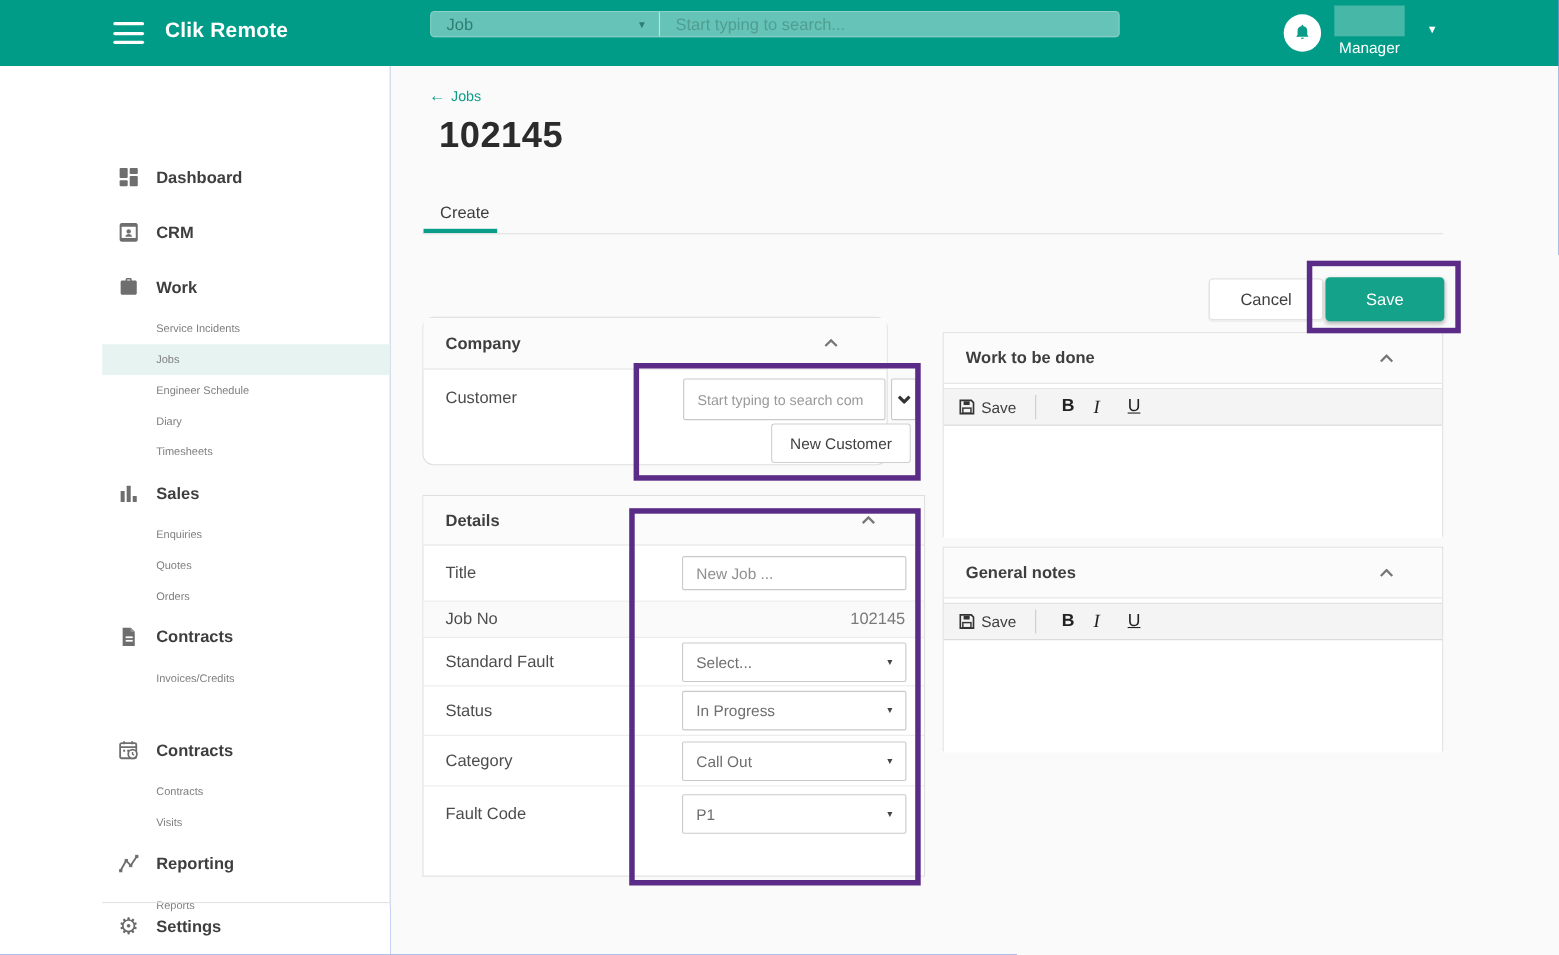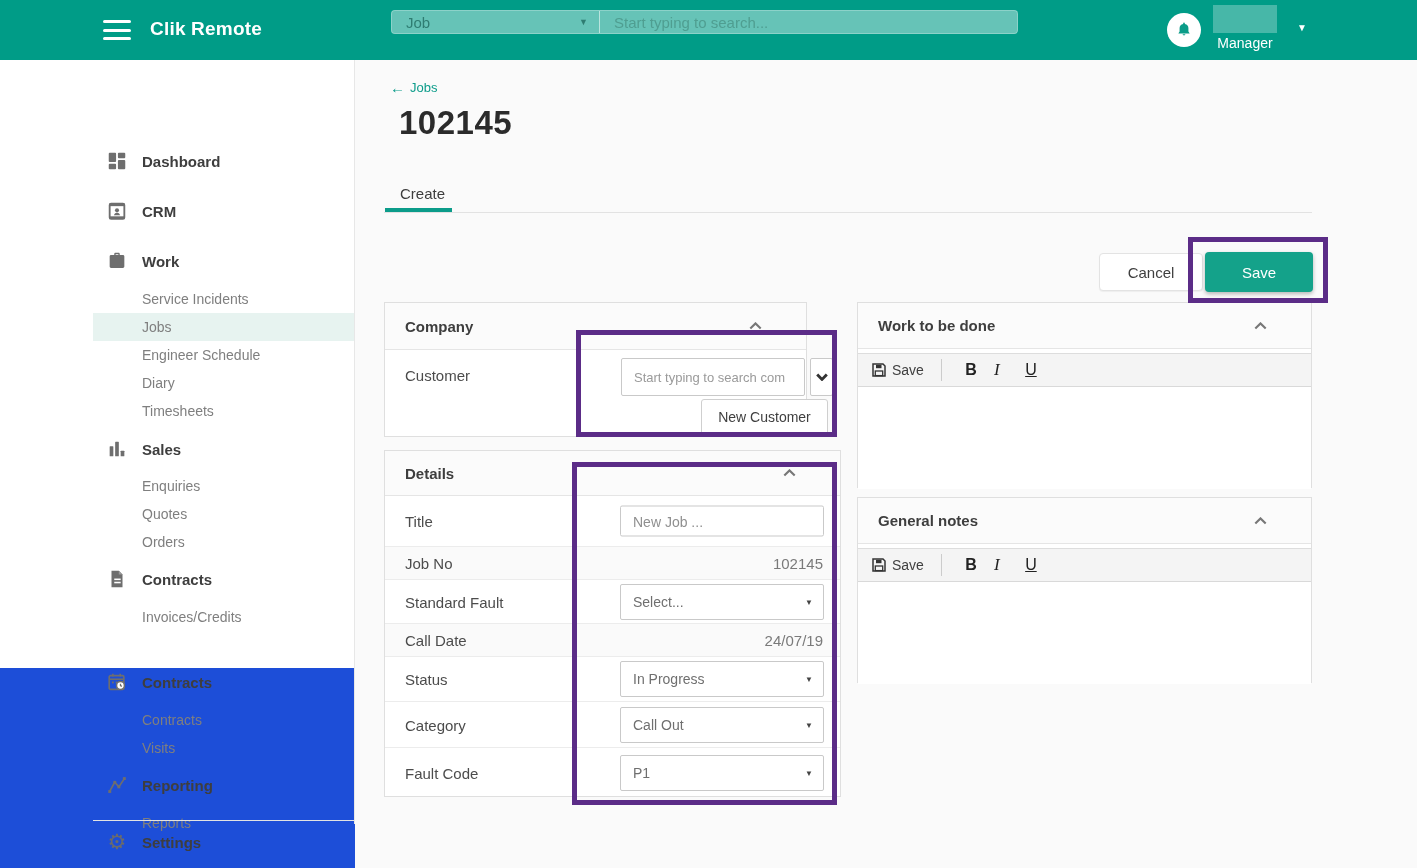--- a/index.html
+++ b/index.html
@@ -17,27 +17,27 @@
   .search-cat .caret { position:absolute; right:11px; top:50%; transform:translateY(-50%); font-size:9px; color:#2f7d72; }
   .search-divider { width:1px; background:rgba(255,255,255,.55); }
   .search-input { flex:1; border:none; outline:none; background:transparent; padding:0 14px; font-size:15px; color:#1f6f63; font-family:"Liberation Sans",sans-serif; }
   .search-input::placeholder { color:#4f9e91; opacity:1; }
   .bell { position:absolute; left:1167px; top:13px; width:34px; height:34px; border-radius:50%; background:#fff; display:flex; align-items:center; justify-content:center; cursor:pointer; }
   .avatar { position:absolute; left:1213px; top:5px; width:64px; height:28px; background:rgba(255,255,255,.28); cursor:pointer; }
   .role { position:absolute; left:1213px; top:35px; width:64px; text-align:center; color:#fff; font-size:14px; }
   .user-caret { position:absolute; left:1297px; top:22px; color:#fff; font-size:10px; cursor:pointer; }
 
   
-  .sidebar { position:absolute; left:0; top:60px; width:355px; height:608px; background:#fff; z-index:20; }
+  .sidebar { position:absolute; left:0; top:60px; width:355px; height:808px; background:#fff; z-index:20; }
   .sidebar::after { content:''; position:absolute; right:0; top:0; width:1px; height:764px; background:#e7e7e7; }
   .nav-row { position:absolute; left:0; width:354px; height:28px; display:flex; align-items:center; cursor:pointer; }
   .nav-row .nav-icon { position:absolute; left:104px; width:26px; height:24px; display:flex; align-items:center; justify-content:center; }
   .nav-section { font-size:15px; font-weight:700; color:#3e3e3e; }
   .nav-section .nav-label { padding-left:142px; }
-  .nav-sub { font-size:14px; color:#7f7f7f; }
+  .nav-sub { font-size:10px; color:#7f7f7f; }
   .nav-sub .nav-label { padding-left:142px; }
   .nav-sub.active { left:93px; width:261px; background:#e7f3f0; }
   .nav-sub.active .nav-label { padding-left:49px; }
   .side-divider { position:absolute; left:93px; right:0; top:760px; height:1px; background:#e3e3e3; }
   .gear-glyph { font-family:"DejaVu Sans",sans-serif; font-size:21px; color:#6b6b6b; line-height:1; }
 
   
   .main { position:absolute; left:355px; top:60px; width:1062px; height:808px; background:#fafafa; }
   .breadcrumb { position:absolute; left:35px; top:20px; color:#0c9c8a; font-size:13px; display:flex; align-items:center; gap:5px; cursor:pointer; }
   .breadcrumb .barrow { font-size:15px; line-height:1; }
@@ -49,21 +49,21 @@
   .btn { position:absolute; border-radius:4px; font-size:15px; display:flex; align-items:center; justify-content:center; cursor:pointer; font-family:"Liberation Sans",sans-serif; }
   .btn-cancel { left:744px; top:193px; width:104px; height:38px; background:#fff; border:1px solid #e3e3e3; color:#3f3f3f; box-shadow:0 1px 1px rgba(0,0,0,.05); }
   .btn-save { left:850px; top:192px; width:108px; height:40px; background:#14a28a; border:none; color:#fff; box-shadow:0 2px 4px rgba(0,0,0,.28); }
 
   .panel { position:absolute; background:#fff; border:1px solid #dfdfdf; }
   .panel-header { position:relative; background:#fbfbfb; border-bottom:1px solid #e5e5e5; display:flex; align-items:center; }
   .panel-title { padding-left:20px; font-size:15px; font-weight:700; color:#3e3e3e; }
   .collapse { position:absolute; right:44px; top:50%; transform:translateY(-50%); cursor:pointer; display:flex; }
 
   
-  .p-company { left:29px; top:242px; width:423px; height:135px; }
+  .p-company { left:29px; top:228px; width:423px; height:135px;border-radius:10px; }
   .p-company .panel-header { height:47px; }
   .c-body { position:relative; height:87px; }
   .c-label { position:absolute; left:20px; top:17px; font-size:15px; color:#4c4c4c; }
   .cust-input { position:absolute; left:236px; top:8px; width:184px; height:38px; border:1px solid #c9c9c9; border-radius:2px; padding:0 12px; font-size:13px; color:#555; outline:none; font-family:"Liberation Sans",sans-serif; }
   .cust-input::placeholder { color:#9a9a9a; opacity:1; }
   .cust-dd { position:absolute; left:425px; top:8px; width:23px; height:38px; background:#fff; border:1px solid #c9c9c9; border-radius:2px; display:flex; align-items:center; justify-content:center; cursor:pointer; }
   .btn-newcust { position:absolute; left:316px; top:49px; width:127px; height:36px; background:#fff; border:1px solid #cfcfcf; border-radius:3px; font-size:14px; color:#3f3f3f; display:flex; align-items:center; justify-content:center; cursor:pointer; }
 
   
   .p-details { left:29px; top:390px; width:457px; height:347px; }
@@ -330,24 +330,20 @@
       </div>
 
       <div class="d-row r2">
         <span class="d-label">Standard Fault</span>
         <div class="ctl fake-select">
           <span>Select...</span>
           <span class="sel-caret">▼</span>
         </div>
       </div>
 
-      <div class="d-row r3 ro">
-        <span class="d-label">Call Date</span>
-        <span class="d-value">24/07/19</span>
-      </div>
 
       <div class="d-row r4">
         <span class="d-label">Status</span>
         <div class="ctl fake-select">
           <span>In Progress</span>
           <span class="sel-caret">▼</span>
         </div>
       </div>
 
       <div class="d-row r5">

